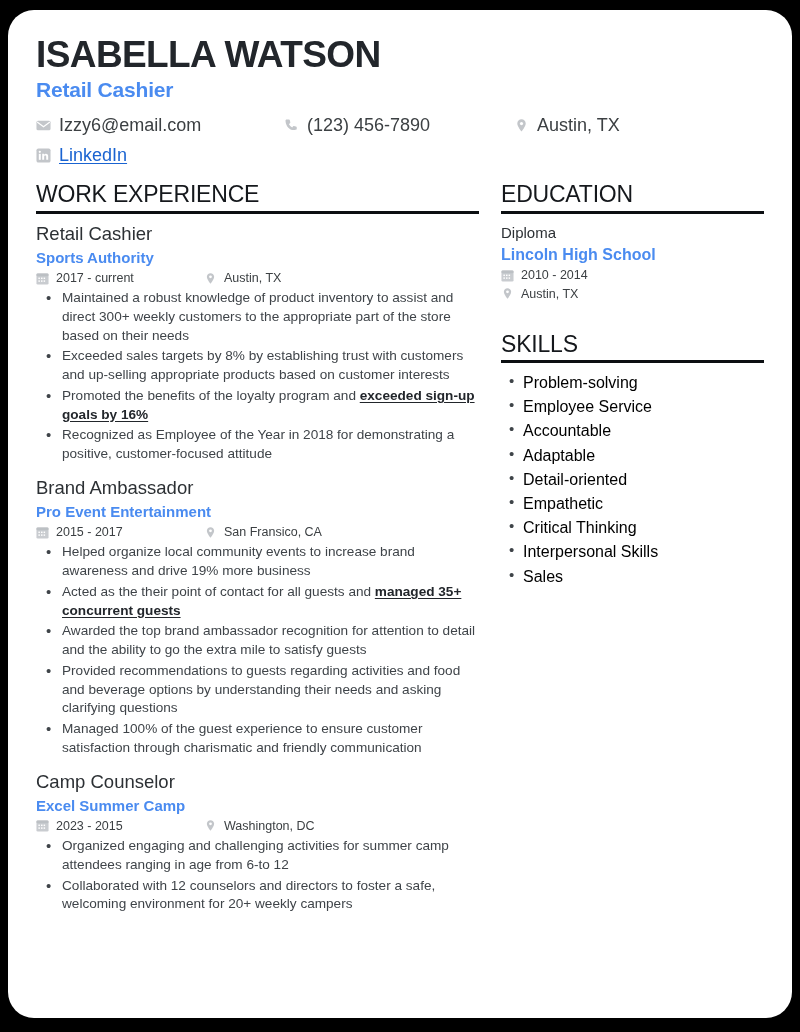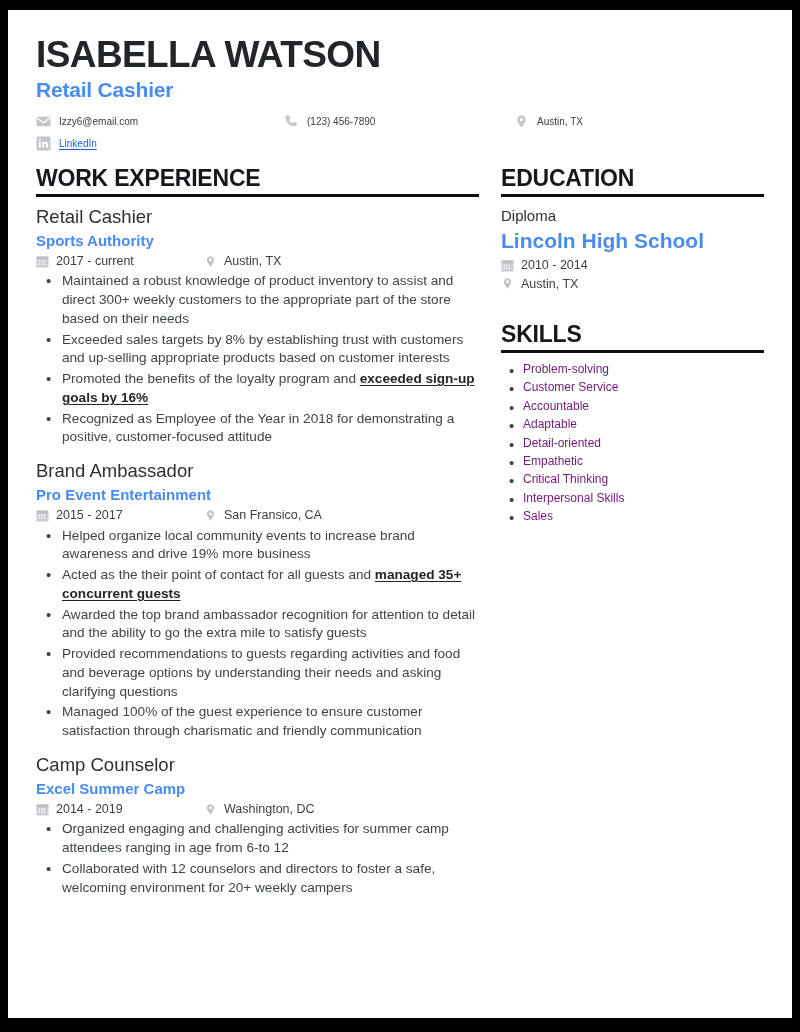--- a/index.html
+++ b/index.html
@@ -20,20 +20,21 @@
     padding: 10px 8px 14px 8px;
   }
 
   .page {
     width: 784px;
     height: 1008px;
     background: #ffffff;
     padding: 24px 28px 14px 28px;
     overflow: hidden;
     position: relative;
+    border-radius: 26px;
   }
 
   
   .header { margin-bottom: 14px; }
 
   .name {
     font-size: 37px;
     font-weight: 700;
     letter-spacing: -0.6px;
     color: #22262b;
@@ -52,21 +53,21 @@
   }
 
   .contact-grid {
     display: flex;
     flex-wrap: wrap;
     row-gap: 7px;
   }
   .contact-item {
     display: flex;
     align-items: center;
-    font-size: 10px;
+    font-size: 18px;
     color: #3c4043;
     line-height: 1.3;
   }
   .contact-item.w1 { width: 248px; }
   .contact-item.w2 { width: 230px; }
   .contact-item.w3 { width: 220px; }
 
   .contact-item .ico {
     width: 15px;
     height: 15px;
@@ -89,21 +90,21 @@
     display: flex;
     align-items: flex-start;
   }
   .col-left  { width: 465px; flex: 0 0 465px; padding-right: 22px; }
   .col-right { width: 263px; flex: 0 0 263px; }
 
   .section { margin-bottom: 2px; }
 
   .section-title {
     font-size: 23px;
-    font-weight: 700;
+    font-weight: 400;
     letter-spacing: -0.2px;
     color: #15181c;
     line-height: 1.14;
     padding-bottom: 3px;
   }
   .section-rule {
     height: 3px;
     background: #0c0f12;
     margin-bottom: 8px;
   }
@@ -176,39 +177,39 @@
   }
 
   
   .edu-degree {
     font-size: 15px;
     color: #2c3034;
     line-height: 1.4;
     margin-bottom: 1px;
   }
   .edu-school {
-    font-size: 21px;
+    font-size: 16px;
     font-weight: 700;
     color: #4a8bf0;
     line-height: 1.35;
     margin-bottom: 2px;
   }
   .edu-meta { margin-bottom: 2px; }
 
   .skills {
     list-style: none;
     margin: 0 0 0 4px;
     padding: 0;
   }
   .skills li {
     position: relative;
     padding-left: 18px;
-    font-size: 12px;
+    font-size: 16px;
     line-height: 1.45;
-    color: #701a75;
+    color: #000000;
     margin-bottom: 1px;
   }
   .skills li::before {
     content: "•";
     position: absolute;
     left: 4px;
     top: -1px;
     font-size: 15px;
     color: #3f4449;
   }
@@ -370,21 +371,21 @@
                       <g fill="#ffffff">
                         <rect x="2.6" y="6" width="1.6" height="1.6"></rect>
                         <rect x="5.4" y="6" width="1.6" height="1.6"></rect>
                         <rect x="8.2" y="6" width="1.6" height="1.6"></rect>
                         <rect x="2.6" y="9" width="1.6" height="1.6"></rect>
                         <rect x="5.4" y="9" width="1.6" height="1.6"></rect>
                         <rect x="8.2" y="9" width="1.6" height="1.6"></rect>
                       </g>
                     </svg>
               </span>
-              <span>2014 - 2019</span>
+              <span>2023 - 2015</span>
             </div>
             <div class="meta">
               <span class="ico">
                 <svg width="13" height="13" viewBox="0 0 16 16">
                       <path d="M8 1.4c-2.5 0-4.5 2-4.5 4.5 0 3.2 4.5 8.6 4.5 8.6s4.5-5.4 4.5-8.6c0-2.5-2-4.5-4.5-4.5z" fill="#c3c6ca"></path>
                       <circle cx="8" cy="5.9" r="1.7" fill="#ffffff"></circle>
                     </svg>
               </span>
               <span>Washington, DC</span>
             </div>
@@ -436,21 +437,21 @@
         </div>
       </div>
 
       <div class="sp-edu"></div>
 
       <div class="section">
         <div class="section-title">SKILLS</div>
         <div class="section-rule"></div>
         <ul class="skills">
           <li>Problem-solving</li>
-          <li>Customer Service</li>
+          <li>Employee Service</li>
           <li>Accountable</li>
           <li>Adaptable</li>
           <li>Detail-oriented</li>
           <li>Empathetic</li>
           <li>Critical Thinking</li>
           <li>Interpersonal Skills</li>
           <li>Sales</li>
         </ul>
       </div>
 

